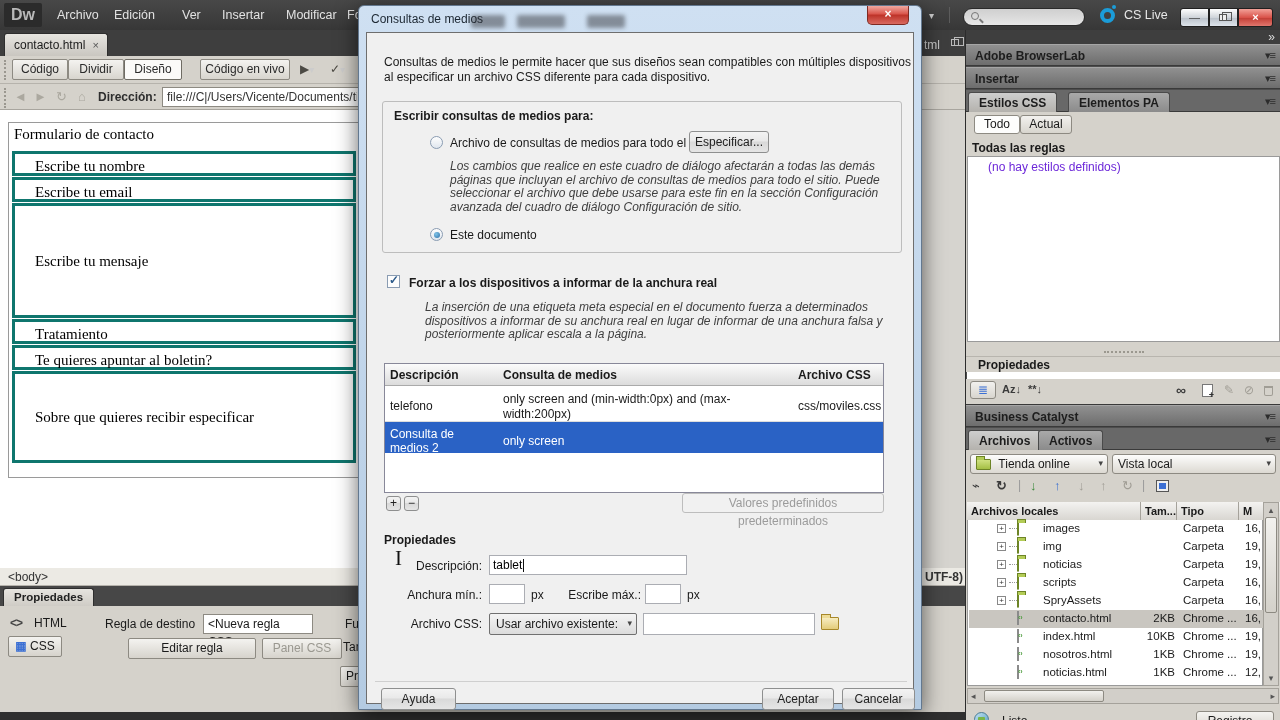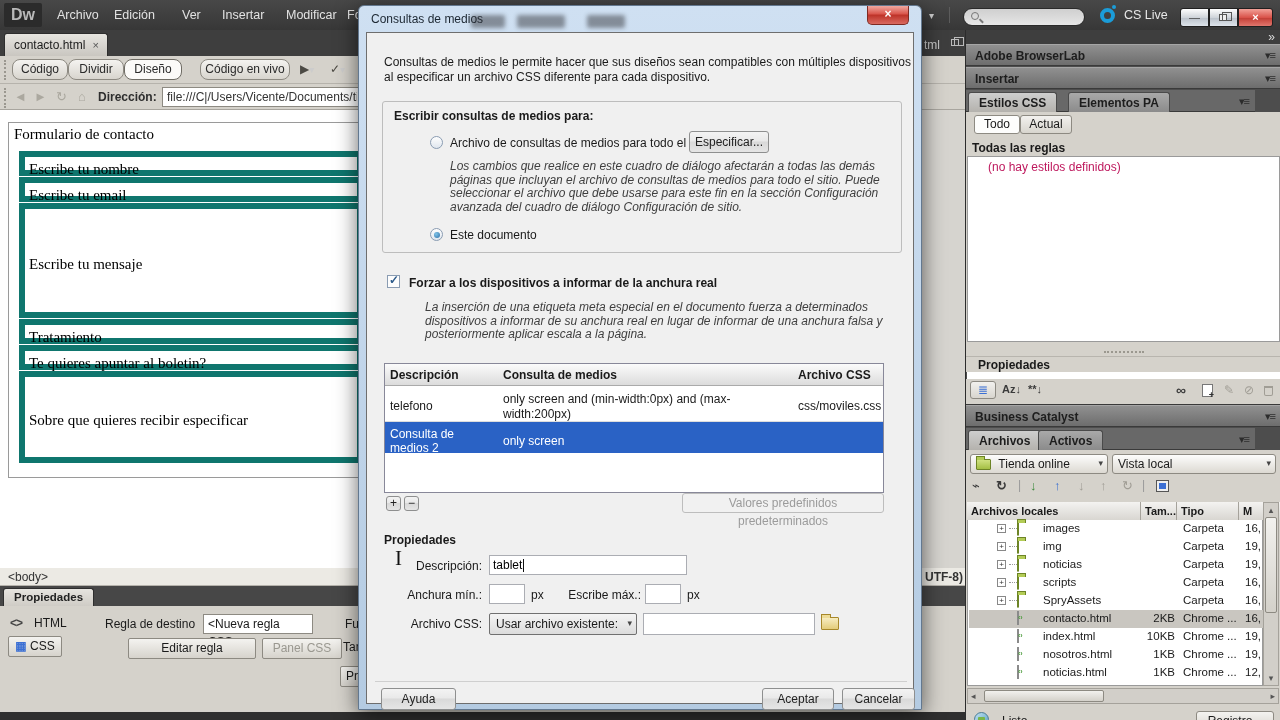--- a/index.html
+++ b/index.html
@@ -38,36 +38,36 @@
     border-bottom:none; border-radius:3px 3px 0 0; padding:4px 8px 0 9px; color:#1c1c1c; font-size:12px; }
   .tab-close { color:#555; margin-left:7px; font-size:11px; }
   .tab-partial { left:924px; top:8px; color:#c9c9c9; font-size:12px; }
   .restore-sm { left:951px; top:9px; width:8px; height:7px; border:1px solid #bbb; }
   .restore-sm::before { content:""; position:absolute; left:2px; top:-3px; width:8px; height:7px; border:1px solid #bbb; }
 
   
   .toolbar { left:0; top:56px; width:965px; height:28px; background:#d5d2cb; border-bottom:1px solid #b6b3ac; }
   .grip { top:4px; width:4px; height:20px; border-left:2px dotted #9a978f; }
   .tbtn { top:3px; height:21px; background:linear-gradient(#f4f3f0,#d8d5ce); border:1px solid #8d8a82;
-    text-align:center; line-height:19px; font-size:12px; color:#2a2a2a; border-radius:8px; }
+    text-align:center; line-height:19px; font-size:12px; color:#2a2a2a; border-radius:2px; }
   .tbtn.active { background:#fbfaf8; border-color:#6f6c64; }
   .tico { top:6px; color:#4c4a44; font-size:12px; }
   .addressbar { left:0; top:84px; width:965px; height:26px; background:#d5d2cb; border-bottom:1px solid #a8a59e; }
   .navico { top:5px; color:#aba89f; font-size:13px; }
   .addr-label { left:98px; top:6px; font-weight:bold; color:#2e2e2e; }
   .addr-input { left:162px; top:3px; width:200px; height:20px; border:1px solid #8d8a82; background:#fff;
     font-size:12px; color:#333; padding:0 4px; font-family:"Liberation Sans",sans-serif; }
 
   
   .canvas { left:0; top:110px; width:965px; height:458px; background:#ffffff; }
   .gutter { left:918px; top:110px; width:47px; height:458px; background:#d6d4cf; }
   .form-outer { left:8px; top:12px; width:352px; height:356px; border:1px solid #9a9a9a; }
   .doc-serif { font-family:"Liberation Serif", serif; font-size:15px; color:#000; }
   .doc-title { left:14px; top:16px; }
-  .fbox { left:19px; border:6px solid #0f766e; background:#fff; padding-left:4px; width:344px; }
+  .fbox { left:12px; border:3px solid #0f766e; background:#fff; padding-left:20px; width:344px; }
   .fbox.line { height:25px; line-height:24px; }
   .statusrow { left:0; top:568px; width:965px; height:18px; background:#eceae4; border-bottom:1px solid #b5b2ab; color:#333; }
   .enc-part { left:925px; top:570px; color:#333;font-weight:bold; }
 
   
   .props-tabstrip { left:0; top:586px; width:965px; height:20px; background:#474747; }
   .props-tab { left:3px; top:2px; height:18px; background:linear-gradient(#e6e4df,#cfccc6); border:1px solid #2e2e2e; border-bottom:none;
     border-radius:3px 3px 0 0; padding:2px 10px 0 10px; font-size:11.5px; font-weight:bold; color:#222; }
   .props-body { left:0; top:606px; width:965px; height:106px; background:#d5d2cb; }
   .ph-ico { color:#444; font-weight:bold; letter-spacing:-1px; }
@@ -77,21 +77,21 @@
   .pselect { background:#fff; border:1px solid #8d8a82; height:20px; line-height:18px; font-size:12px; padding:0 4px; }
   .dd-arrow { float:right; font-size:9px; color:#444; margin-top:1px; }
   .bottomstrip { left:0; top:712px; width:1280px; height:8px; background:#2f2f2f; }
 
   
   .dock { left:965px; top:30px; width:315px; height:690px; background:#4d4d4d; border-left:1px solid #2c2c2c; }
   .dock-top { left:0; top:0; width:315px; height:14px; background:#3e3e3e; color:#ddd; }
   .phead { left:0; width:315px; height:22px; background:linear-gradient(#909090,#6d6d6d); border-top:1px solid #a5a5a5; border-bottom:1px solid #3a3a3a; }
   .phead .ttl { position:absolute; left:9px; top:4px; font-weight:bold; color:#1d1d1d; font-size:12px; }
   .pmenu { position:absolute; right:6px; top:4px; color:#2c2c2c; font-size:11px; letter-spacing:-1px; }
-  .ptabs { left:0; width:289px; height:22px; background:#686868; border-bottom:1px solid #3a3a3a; }
+  .ptabs { left:0; width:315px; height:22px; background:#686868; border-bottom:1px solid #3a3a3a; }
   .ptab { position:absolute; top:2px; height:20px; padding:3px 10px 0 10px; font-size:12px; font-weight:bold; color:#1d1d1d;
     background:linear-gradient(#a9a9a9,#8b8b8b); border:1px solid #4a4a4a; border-bottom:none; border-radius:3px 3px 0 0; }
   .ptab.on { background:linear-gradient(#cecece,#b4b2ad); }
   .pbody { left:0; width:315px; background:#d5d2cb; }
   .togglebtn { top:3px; height:19px; border:1px solid #8d8a82; border-radius:3px; text-align:center; line-height:17px; font-size:12px;
     background:linear-gradient(#f2f1ee,#d8d5ce); }
   .togglebtn.on { background:#fdfdfc; }
   .whitebox { background:#fff; border:1px solid #9a9a9a; }
   .gripdots { border-top:2px dotted #9b988f; width:40px; }
   .iconbtn { color:#3b3b3b; font-size:12px; }
@@ -261,21 +261,21 @@
     <div class="abs ptabs" style="top:60px">
       <div class="ptab on" style="left:2px">Estilos CSS</div>
       <div class="ptab" style="left:102px">Elementos PA</div>
       <span class="pmenu" style="top:5px">▾≡</span>
     </div>
     <div class="abs pbody" style="top:82px; height:236px">
       <div class="abs togglebtn on" style="left:8px; width:46px">Todo</div>
       <div class="abs togglebtn" style="left:54px; width:52px">Actual</div>
       <div class="abs" style="left:6px; top:29px; font-weight:bold">Todas las reglas</div>
       <div class="abs whitebox" style="left:1px; top:44px; width:313px; height:186px">
-        <div style="padding:3px 8px 0 20px; color:#be185d">(no hay estilos definidos)</div>
+        <div style="padding:3px 8px 0 20px; color:#6d28d9">(no hay estilos definidos)</div>
       </div>
     </div>
     <div class="abs pbody" style="top:318px; height:8px">
       <div class="gripdots abs" style="left:138px; top:3px"></div>
     </div>
 
     <div class="abs pbody" style="top:326px; height:16px; border-top:1px solid #b8b5ae">
       <span class="abs" style="left:12px; top:1px; font-weight:bold">Propiedades</span>
     </div>
     <div class="abs" style="top:342px; left:1px; width:313px; height:7px; background:#fff"></div>

